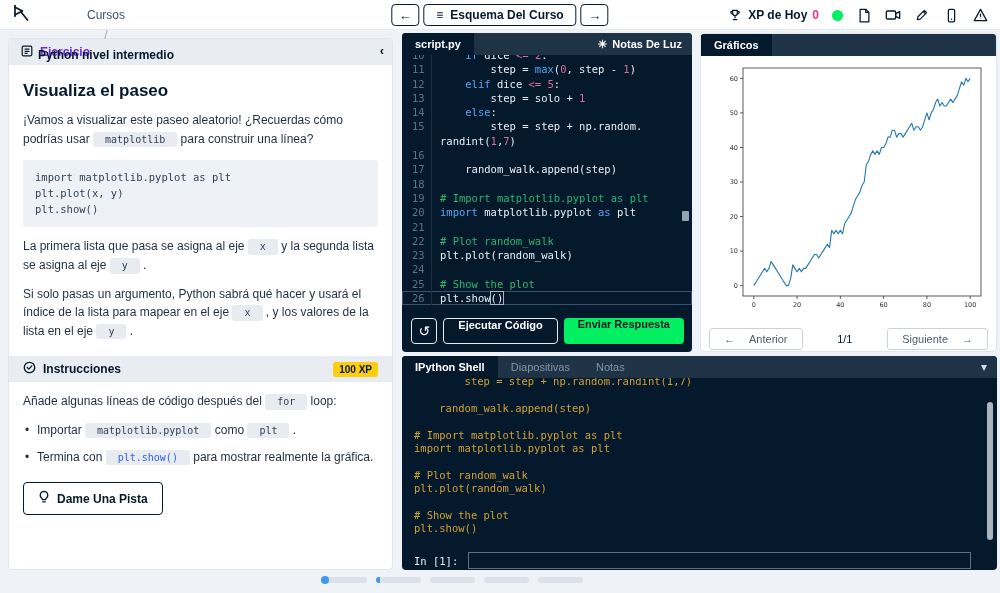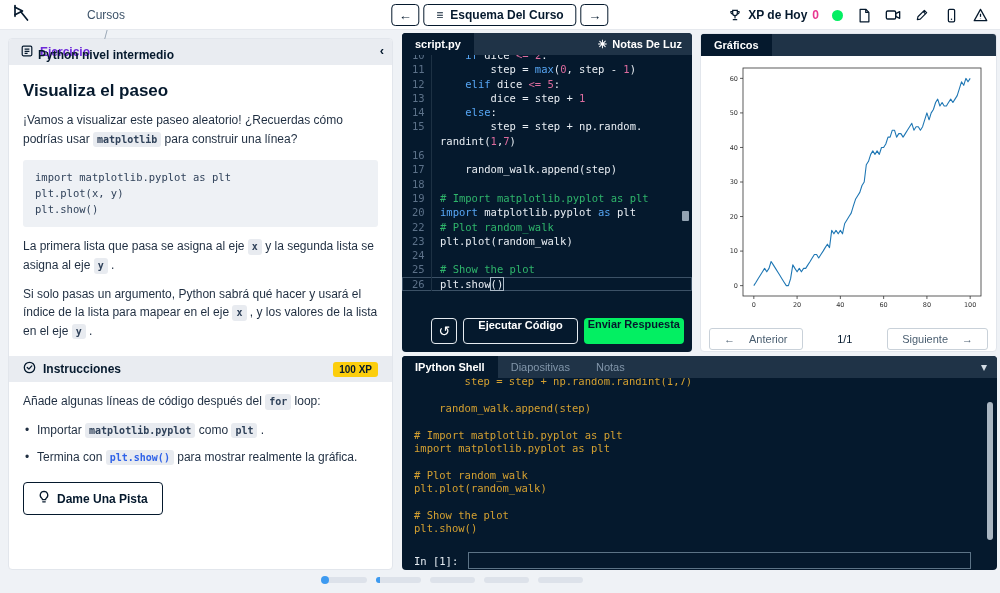--- a/index.html
+++ b/index.html
@@ -22,21 +22,21 @@
   .tb-icon svg { display:block; }
 
   
   .ex-panel { position:absolute; left:8px; top:38px; width:385px; height:532px; background:#ffffff; border:1px solid #e2e6ec; border-radius:4px; overflow:hidden; }
   .ex-head { height:26px; background:#e9ecf1; display:flex; align-items:center; gap:7px; padding:0 12px; position:relative; }
   .ex-head .ttl { font-size:12px; font-weight:bold; color:#6d28d9; }
   .ex-collapse { position:absolute; right:8px; top:4px; font-size:13px; color:#05192d; cursor:pointer; font-weight:bold; }
   .ex-body { padding:0 14px; }
   .ex-title { margin-top:16px; font-size:17px; font-weight:bold; color:#05192d; }
   .ex-p { margin-top:10px; font-size:12px; line-height:1.55; color:#1f2e41; }
-  .chip { display:inline-block; background:#e8ebf0; border-radius:3px; padding:0px 4px; font-family:"DejaVu Sans Mono", monospace; font-size:10px; color:#30425a;font-weight:bold; }
+  .chip { display:inline-block; background:#e8ebf0; border-radius:3px; padding:0px 12px; font-family:"DejaVu Sans Mono", monospace; font-size:10px; color:#30425a; }
   .chip-blue { color:#2f62e8; }
   .codeblock { margin-top:12px; background:#eef1f5; border-radius:3px; padding:10px 12px; font-family:"DejaVu Sans Mono", monospace; font-size:10.5px; line-height:1.5; color:#30425a; white-space:pre; }
   .instr-bar { margin-top:16px; height:26px; background:#e9ecf1; display:flex; align-items:center; padding:0 14px; justify-content:space-between; }
   .instr-left { display:flex; align-items:center; gap:7px; }
   .instr-left .ttl { font-size:12px; font-weight:bold; color:#05192d; }
   .xp-badge { background:#fcce0d; color:#05192d; font-size:10px; font-weight:bold; padding:2px 6px; border-radius:3px; }
   .bullets { margin-top:10px; list-style:none; }
   .bullets li { position:relative; padding-left:14px; margin-top:9px; font-size:12px; line-height:1.5; color:#1f2e41; }
   .bullets li::before { content:"•"; position:absolute; left:2px; color:#1f2e41; }
   .hint-btn { margin-top:16px; display:inline-flex; align-items:center; gap:7px; border:1.5px solid #05192d; border-radius:4px; background:#fff; padding:7px 14px; font-size:12px; font-weight:bold; color:#05192d; cursor:pointer; }
@@ -50,21 +50,21 @@
   .code-area { margin-top:-7px; }
   .crow { display:flex; height:14.3px; line-height:14.3px; white-space:pre; }
   .crow.active { box-shadow:inset 0 0 0 1px #3c5166; }
   .gut { width:30px; flex:0 0 30px; text-align:left; padding-left:10px; color:#5c7189; border-right:1px solid #1d3144; margin-right:8px; }
   .tk-w { color:#e9eef4; } .tk-b { color:#57a6f4; } .tk-p { color:#dd6c9e; } .tk-g { color:#2fb56b; }
   .tk-cur { color:#e9eef4; outline:1px solid #a9b8c6; }
   .ed-thumb { position:absolute; right:3px; top:178px; width:7px; height:10px; background:#93a3b2; border-radius:1px; }
   .editor-actions { position:absolute; right:8px; bottom:8px; display:flex; gap:6px; align-items:center; }
   .reset-btn { width:26px; height:26px; border:1px solid #e6ebf0; border-radius:4px; background:transparent; color:#ffffff; font-size:14px; display:flex; align-items:center; justify-content:center; cursor:pointer; }
   .run-btn { height:26px; border:1px solid #e6ebf0; border-radius:4px; background:transparent; color:#ffffff; font-size:11px; font-weight:bold; padding:0 14px; cursor:pointer; }
-  .submit-btn { height:26px; border:none; border-radius:4px; background:#03ef62; color:#05192d; font-size:11px; font-weight:bold; padding:0 4px; cursor:pointer; }
+  .submit-btn { height:26px; border:none; border-radius:4px; background:#03ef62; color:#05192d; font-size:11px; font-weight:bold; padding:0 14px; cursor:pointer; }
 
   
   .charts { position:absolute; left:700px; top:33px; width:297px; height:319px; background:#ffffff; border-radius:4px; overflow:hidden; border:1px solid #e2e6ec; }
   .chart-wrap { height:268px; display:flex; align-items:center; justify-content:center; }
   .chart-nav { height:29px; display:flex; align-items:center; padding:0 8px; }
   .cnav-btn { height:22px; border:1px solid #c9d1d9; border-radius:3px; background:#fff; color:#4a5e70; font-size:11px; display:flex; align-items:center; gap:14px; padding:0 14px; cursor:pointer; }
   .cnav-page { flex:1; text-align:center; font-size:11px; color:#05192d; }
 
   
   .shell { position:absolute; left:402px; top:356px; width:595px; height:214px; background:#05192d; border-radius:4px; overflow:hidden; }
@@ -223,29 +223,30 @@
     <div class="mode-toggle">
       <span>☀</span>
       <span>Notas De Luz</span>
     </div>
   </div>
   <div class="editor-body">
     <div class="code-area" id="editor-code">
         <div class="crow"><span class="gut">10</span><span><span class="tk-w">    </span><span class="tk-b">if</span><span class="tk-w"> dice </span><span class="tk-p">&lt;=</span><span class="tk-w"> </span><span class="tk-p">2</span><span class="tk-w">:</span></span></div>
         <div class="crow"><span class="gut">11</span><span><span class="tk-w">        step = </span><span class="tk-b">max</span><span class="tk-w">(</span><span class="tk-p">0</span><span class="tk-w">, step - </span><span class="tk-p">1</span><span class="tk-w">)</span></span></div>
         <div class="crow"><span class="gut">12</span><span><span class="tk-w">    </span><span class="tk-b">elif</span><span class="tk-w"> dice </span><span class="tk-p">&lt;=</span><span class="tk-w"> </span><span class="tk-p">5</span><span class="tk-w">:</span></span></div>
-        <div class="crow"><span class="gut">13</span><span><span class="tk-w">        dice = step + </span><span class="tk-p">1</span></span></div>
+        <div class="crow"><span class="gut">13</span><span><span class="tk-w">        step = solo + </span><span class="tk-p">1</span></span></div>
         <div class="crow"><span class="gut">14</span><span><span class="tk-w">    </span><span class="tk-b">else</span><span class="tk-w">:</span></span></div>
         <div class="crow"><span class="gut">15</span><span><span class="tk-w">        step = step + np.random.</span></span></div>
         <div class="crow"><span class="gut"></span><span><span class="tk-w">randint(</span><span class="tk-p">1</span><span class="tk-w">,</span><span class="tk-p">7</span><span class="tk-w">)</span></span></div>
         <div class="crow"><span class="gut">16</span><span></span></div>
         <div class="crow"><span class="gut">17</span><span><span class="tk-w">    random_walk.append(step)</span></span></div>
         <div class="crow"><span class="gut">18</span><span></span></div>
         <div class="crow"><span class="gut">19</span><span><span class="tk-g"># Import matplotlib.pyplot as plt</span></span></div>
         <div class="crow"><span class="gut">20</span><span><span class="tk-b">import</span><span class="tk-w"> matplotlib.pyplot </span><span class="tk-b">as</span><span class="tk-w"> plt</span></span></div>
+        <div class="crow"><span class="gut">21</span><span></span></div>
         <div class="crow"><span class="gut">22</span><span><span class="tk-g"># Plot random_walk</span></span></div>
         <div class="crow"><span class="gut">23</span><span><span class="tk-w">plt.plot(random_walk)</span></span></div>
         <div class="crow"><span class="gut">24</span><span></span></div>
         <div class="crow"><span class="gut">25</span><span><span class="tk-g"># Show the plot</span></span></div>
         <div class="crow active"><span class="gut">26</span><span><span class="tk-w">plt.show</span><span class="tk-cur">()</span></span></div>
       </div>
   </div>
   <div class="ed-thumb"></div>
   <div class="editor-actions">
     <div class="reset-btn">

